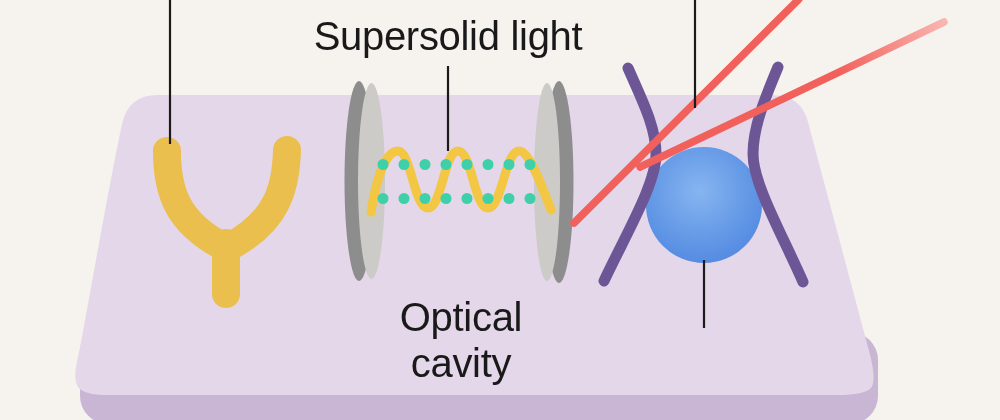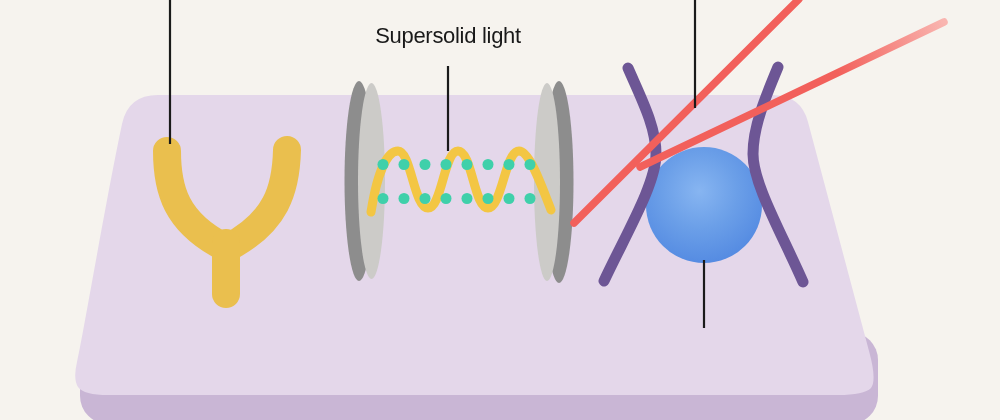--- a/index.html
+++ b/index.html
@@ -7,21 +7,21 @@
   .stage{
     position:relative;
     width:1000px;height:420px;
     background:#f6f3ee;
     overflow:hidden;
   }
   .stage svg{position:absolute;left:0;top:0;}
   .label{
     position:absolute;
     color:#191919;
-    font-size:22px;
+    font-size:40px;
     letter-spacing:-0.3px;
     text-align:center;
     user-select:none;
   }
   .label.title{
     left:248px;top:15px;width:400px;line-height:42px;
   }
   .label.cavity{
     left:386px;top:294px;width:150px;line-height:46px;
   }
@@ -107,14 +107,15 @@
     <g fill="none" stroke-width="2.2" stroke="#1a1a1a">
       <path d="M 170 0 L 170 144"></path>
       <path d="M 448 66 L 448 151"></path>
       <path d="M 695 0 L 695 108"></path>
       <path d="M 704 260 L 704 328"></path>
     </g>
   </svg>
 
   <div class="label title">Supersolid light</div>
 
+  <div class="label cavity">Optical cavity</div>
 
 </div>
 
 </body></html>

